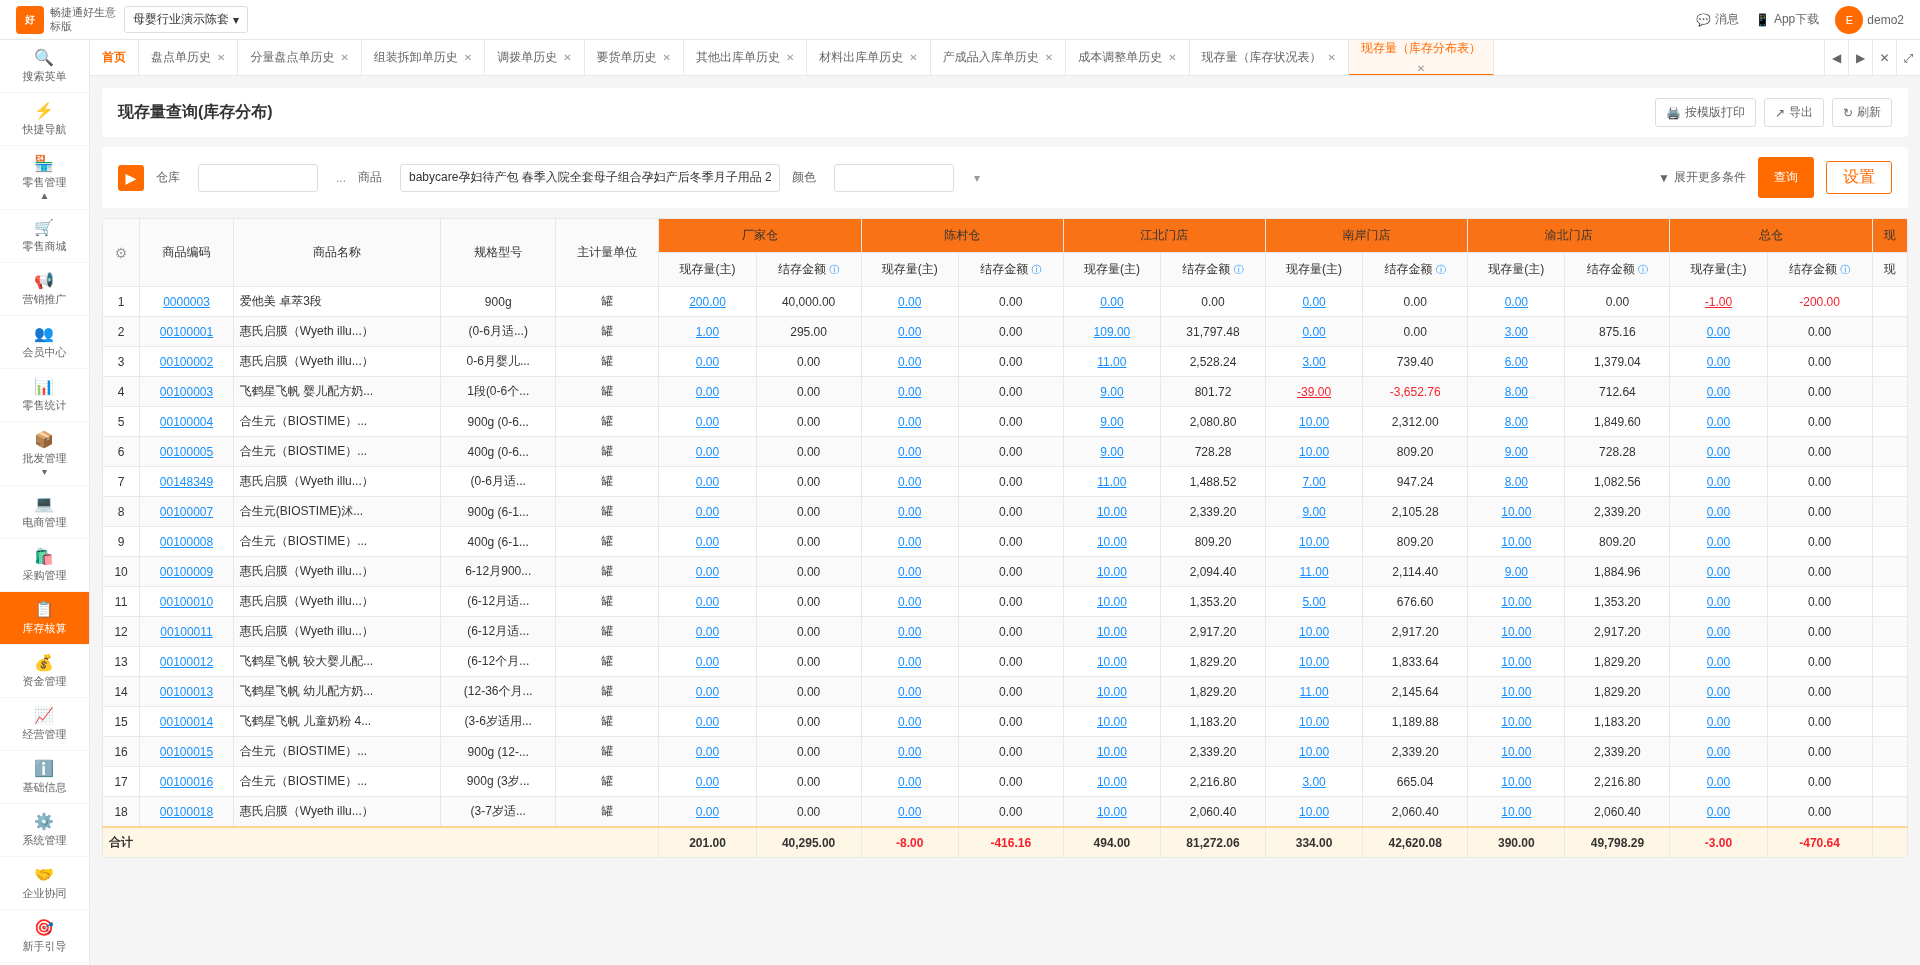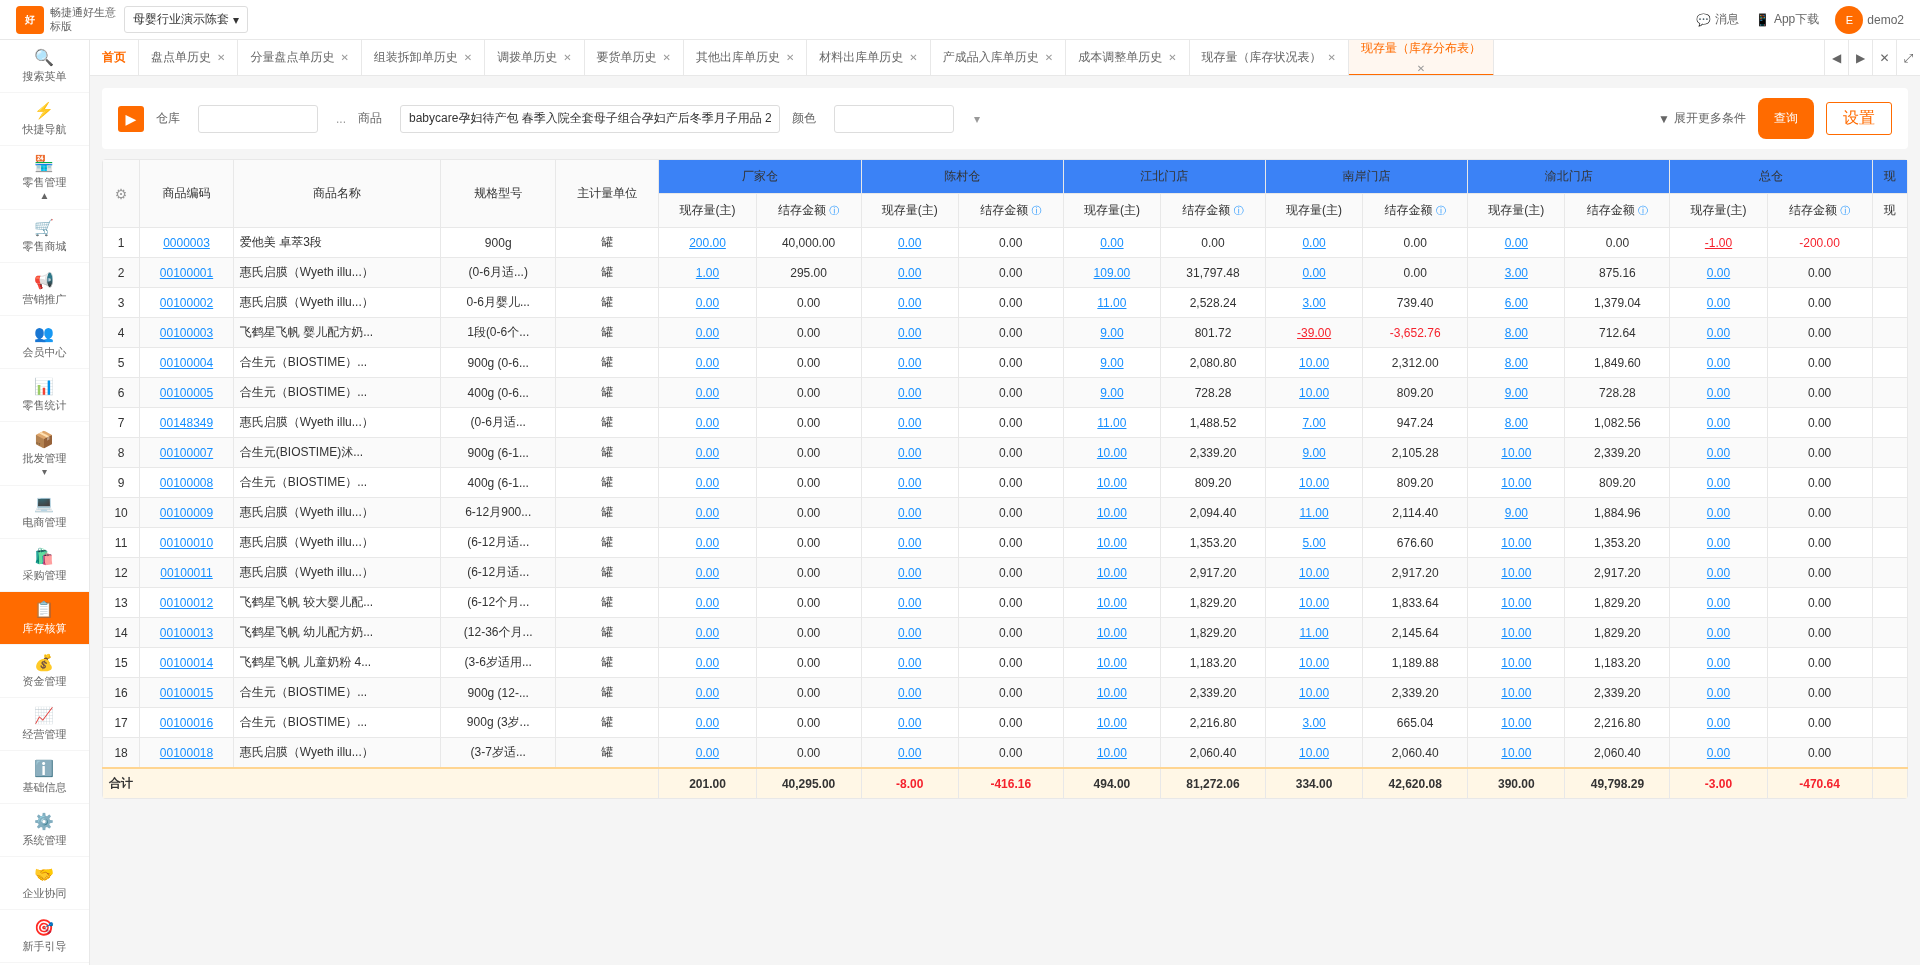--- a/index.html
+++ b/index.html
@@ -148,21 +148,21 @@
     .filter-label { color: #666; font-size: 12px; white-space: nowrap; }
     .filter-input {
       height: 28px; border: 1px solid #ddd; border-radius: 3px;
       padding: 0 8px; font-size: 12px; color: #333; width: 120px;
     }
     .filter-input.wide { width: 380px; }
     .filter-dots { color: #999; cursor: pointer; }
     .filter-expand { display: flex; align-items: center; gap: 4px; color: #666; cursor: pointer; font-size: 12px; margin-left: auto; }
     .query-btn {
       padding: 12px 16px; background: #ff6b00; color: #fff;
-      border: none; border-radius: 8px; cursor: pointer; font-size: 12px;
+      border: none; border-radius: 3px; cursor: pointer; font-size: 12px;
     }
     .setting-btn {
       padding: 5px 16px; background: #fff; color: #ff6b00;
       border: 1px solid #ff6b00; border-radius: 3px; cursor: pointer; font-size: 16px;
     }
 
     
     .table-container {
       background: #fff;
       border-radius: 4px;
@@ -180,21 +180,21 @@
       padding: 8px 6px;
       text-align: center;
       color: #333;
       font-weight: 500;
       white-space: nowrap;
       position: sticky;
       top: 0;
       z-index: 10;
     }
     thead th.group-header {
-      background: #3b82f6;
+      background: #f97316;
     }
     tbody td {
       border: 1px solid #e8e8e8;
       padding: 6px 6px;
       text-align: center;
       color: #333;
       white-space: nowrap;
     }
     tbody tr:nth-child(even) td { background: #fafafa; }
     .td-link { color: #1890ff; text-decoration: underline; cursor: pointer; }
@@ -372,20 +372,37 @@
     <div class="nav-arrow-btn">◀</div>
     <div class="nav-arrow-btn">▶</div>
     <div class="nav-close-btn">✕</div>
     <div class="nav-expand-btn">⤢</div>
   </div>
 </div>
 
 <div class="main-content">
   <div class="page-container">
 
+    <div class="page-header">
+      <h1 class="page-title">现存量查询(库存分布)</h1>
+      <div class="page-actions">
+        <button class="action-btn">
+          <span>🖨️</span>
+          <span>按模版打印</span>
+        </button>
+        <button class="action-btn">
+          <span>↗</span>
+          <span>导出</span>
+        </button>
+        <button class="action-btn">
+          <span>↻</span>
+          <span>刷新</span>
+        </button>
+      </div>
+    </div>
 
     <div class="filter-area">
       <div class="filter-row">
         <div class="filter-toggle-btn">▶</div>
 
         <div class="filter-field">
           <span class="filter-label">仓库</span>
           <input class="filter-input" type="text" value="" placeholder="" style="">
           <span class="filter-dots">...</span>
         </div>

